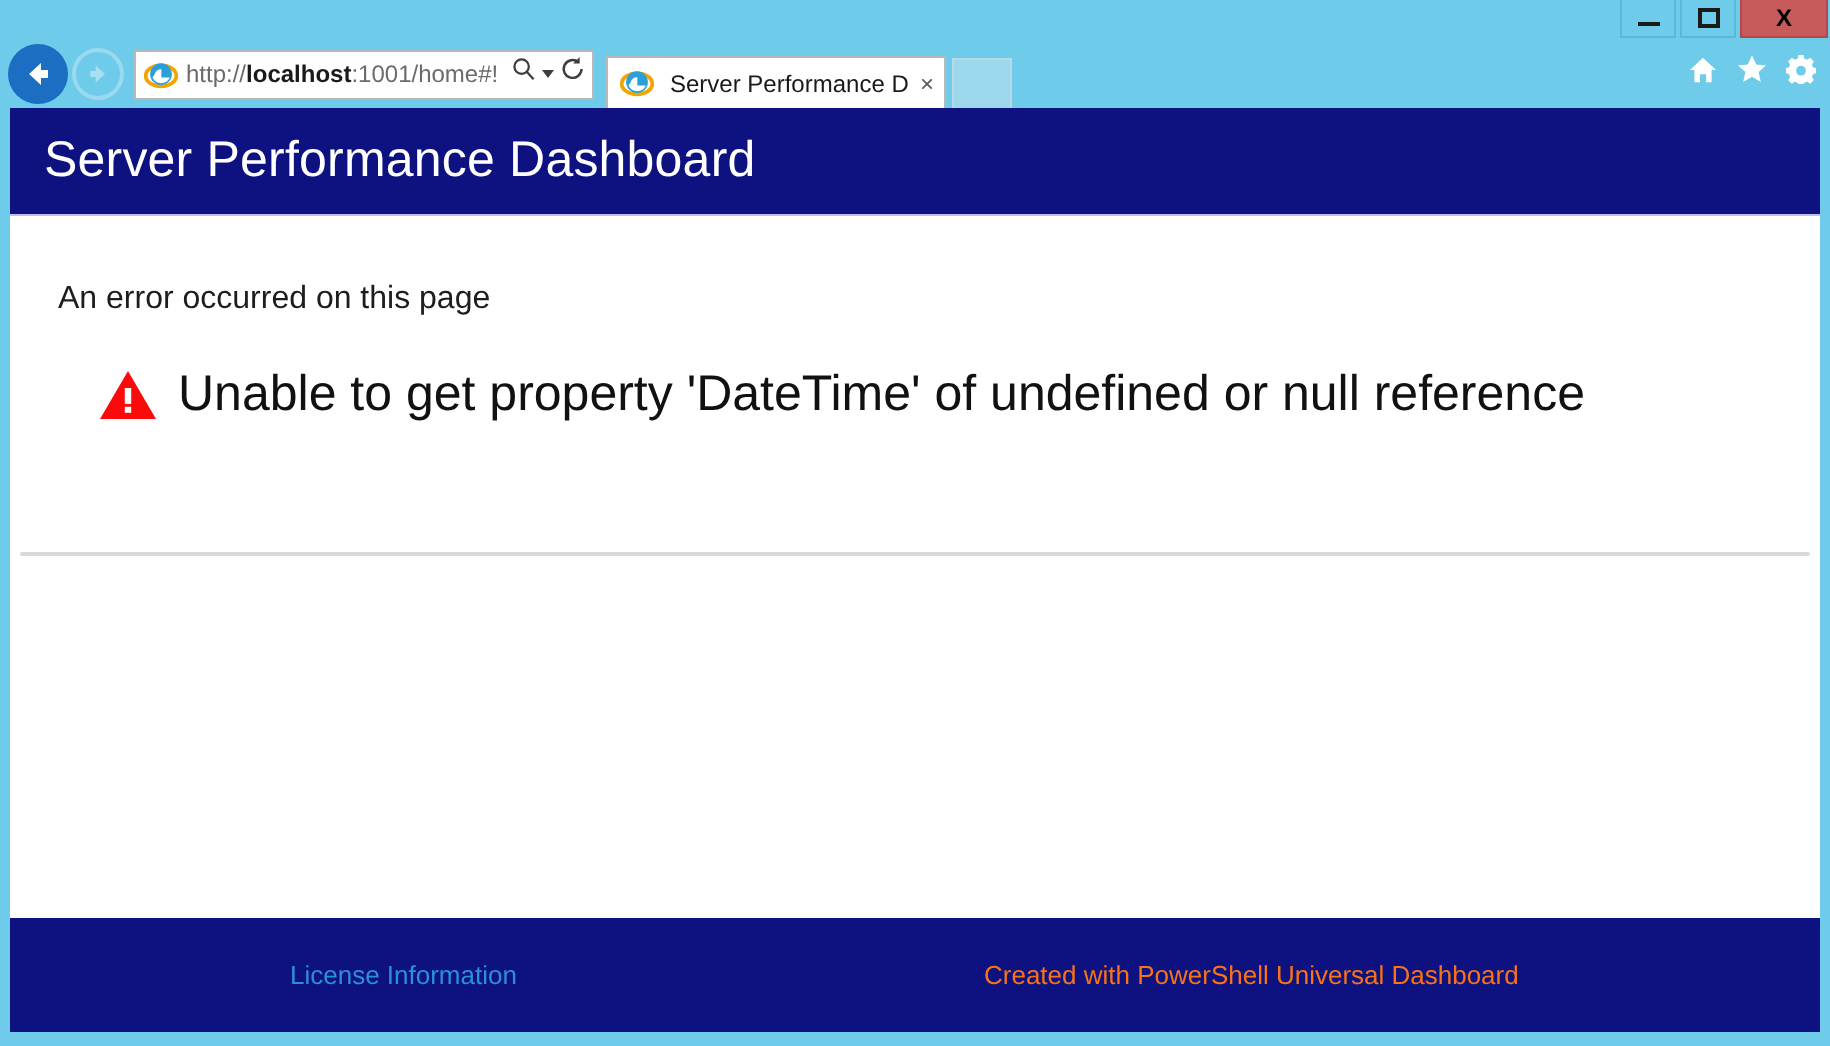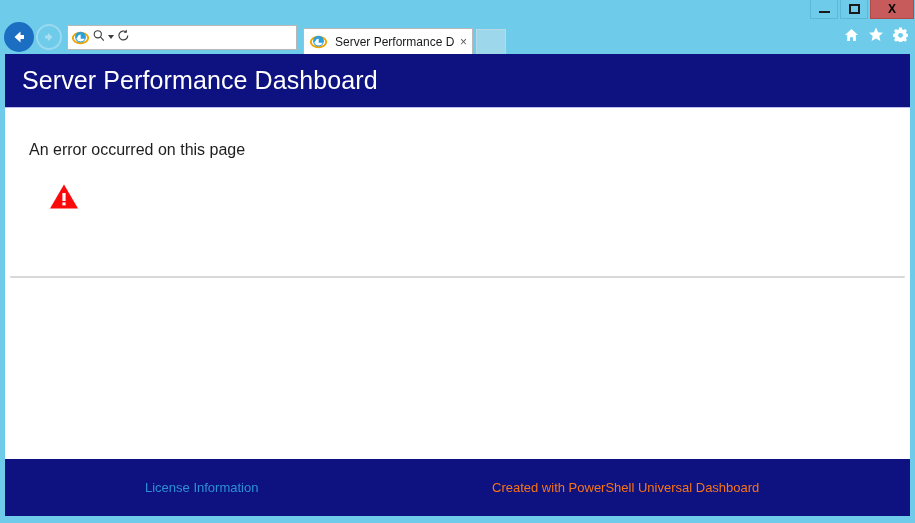--- a/index.html
+++ b/index.html
@@ -332,20 +332,21 @@
     </div>
 
     <div class="address-bar">
       <span class="ie-favicon">
         <svg width="17" height="17" viewBox="0 0 20 20">
           <ellipse cx="10" cy="10.5" rx="9" ry="6.2" fill="none" stroke="#f0a500" stroke-width="2.2"></ellipse>
           <circle cx="10" cy="9.5" r="6.4" fill="#2b9fd9"></circle>
           <path d="M5 11.5 A5.6 5.6 0 0 0 15.2 11.5 L10.2 11.5 L10.2 6.6 A4 4 0 0 0 6.3 9.6" fill="#ffffff"></path>
         </svg>
       </span>
+      <span class="url-text">http://<b>localhost</b><span>:1001/home#!</span></span>
       <span class="addr-icons">
         <span>
           <svg width="12" height="13" viewBox="0 0 14 14">
             <circle cx="5.6" cy="5.6" r="4.2" fill="none" stroke="#3d3d3d" stroke-width="1.3"></circle>
             <line x1="8.7" y1="8.7" x2="12.6" y2="13" stroke="#3d3d3d" stroke-width="1.3"></line>
           </svg>
         </span>
         <span class="caret"></span>
         <span>
           <svg width="13" height="13" viewBox="0 0 14 14">
@@ -402,20 +403,21 @@
         <div class="err-sub">An error occurred on this page</div>
 
         <div class="err-main-row">
           <span class="warn-icon">
             <svg width="30" height="27" viewBox="0 0 30 27">
               <path d="M15 1.5 L29 25.5 L1 25.5 Z" fill="#fa0a0a"></path>
               <rect x="13.4" y="10" width="3.2" height="8" fill="#ffffff"></rect>
               <rect x="13.4" y="19.4" width="3.2" height="3" fill="#ffffff"></rect>
             </svg>
           </span>
+          <span class="err-main-text">Unable to get property 'DateTime' of undefined or null reference</span>
         </div>
 
         <div class="divider"></div>
       </div>
 
       <div class="dash-footer">
         <a href="#" class="footer-left">License Information</a>
         <span class="footer-right">Created with PowerShell Universal Dashboard</span>
       </div>
 

